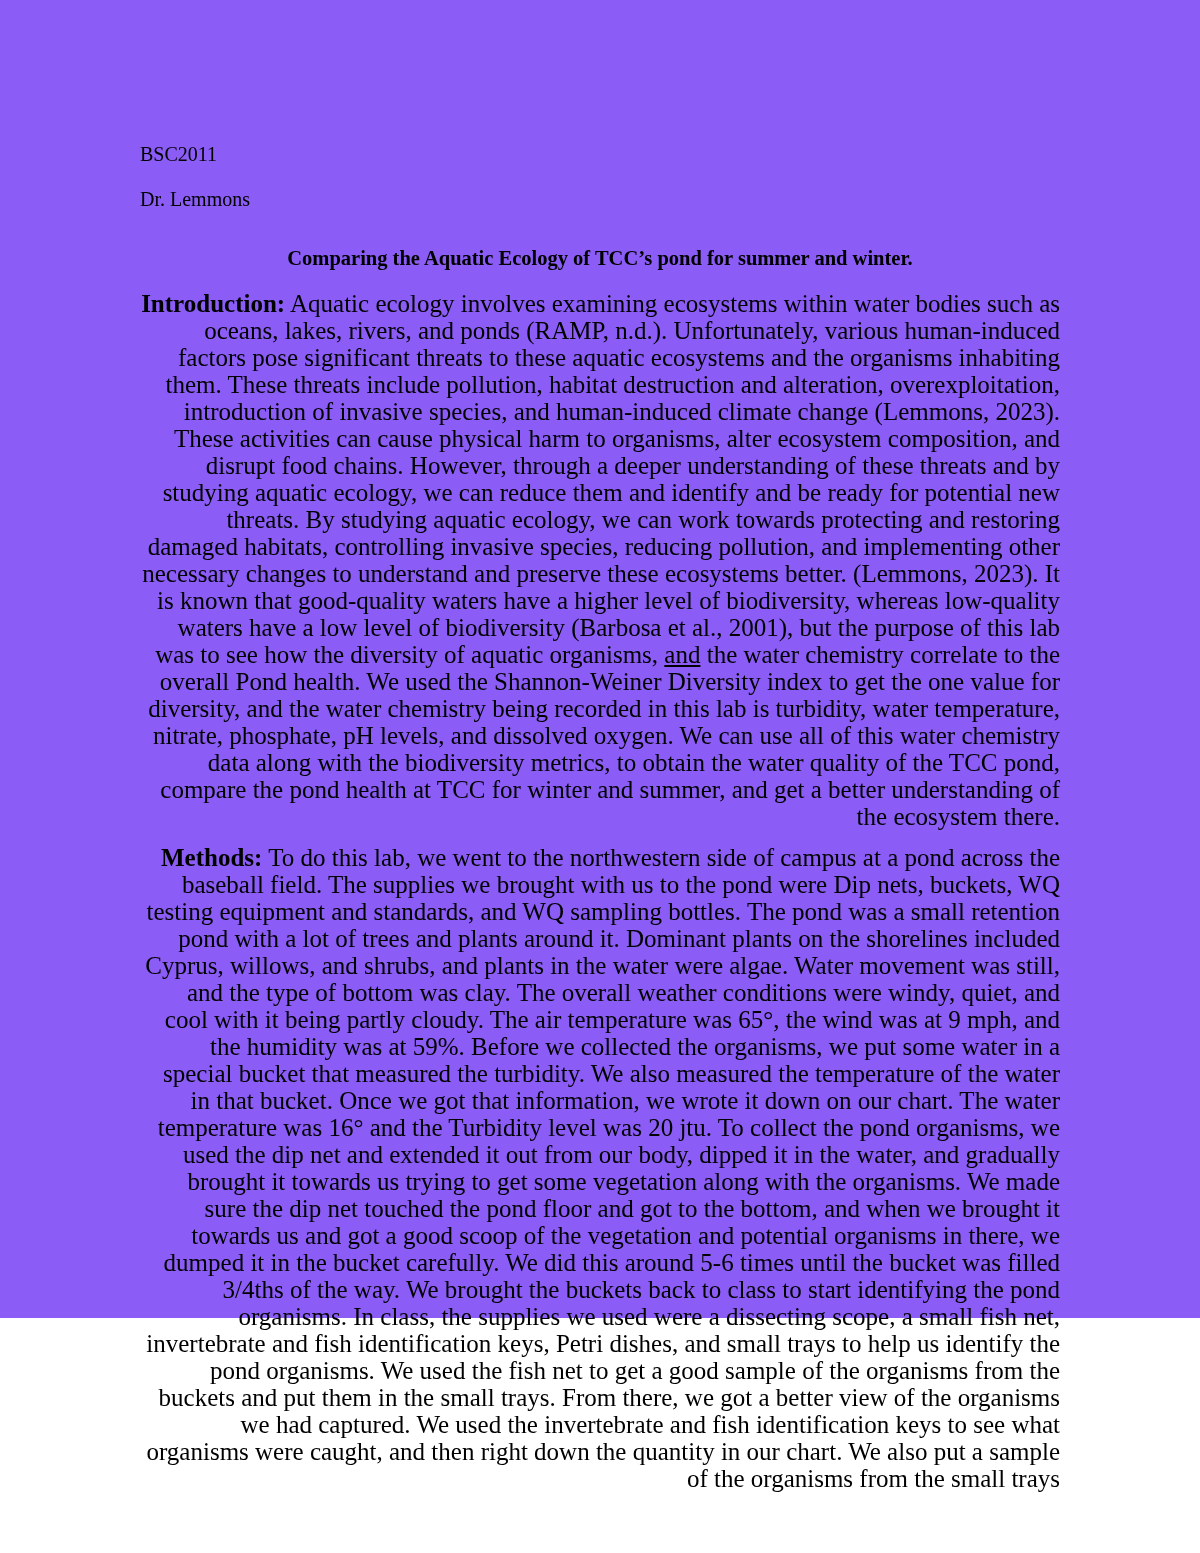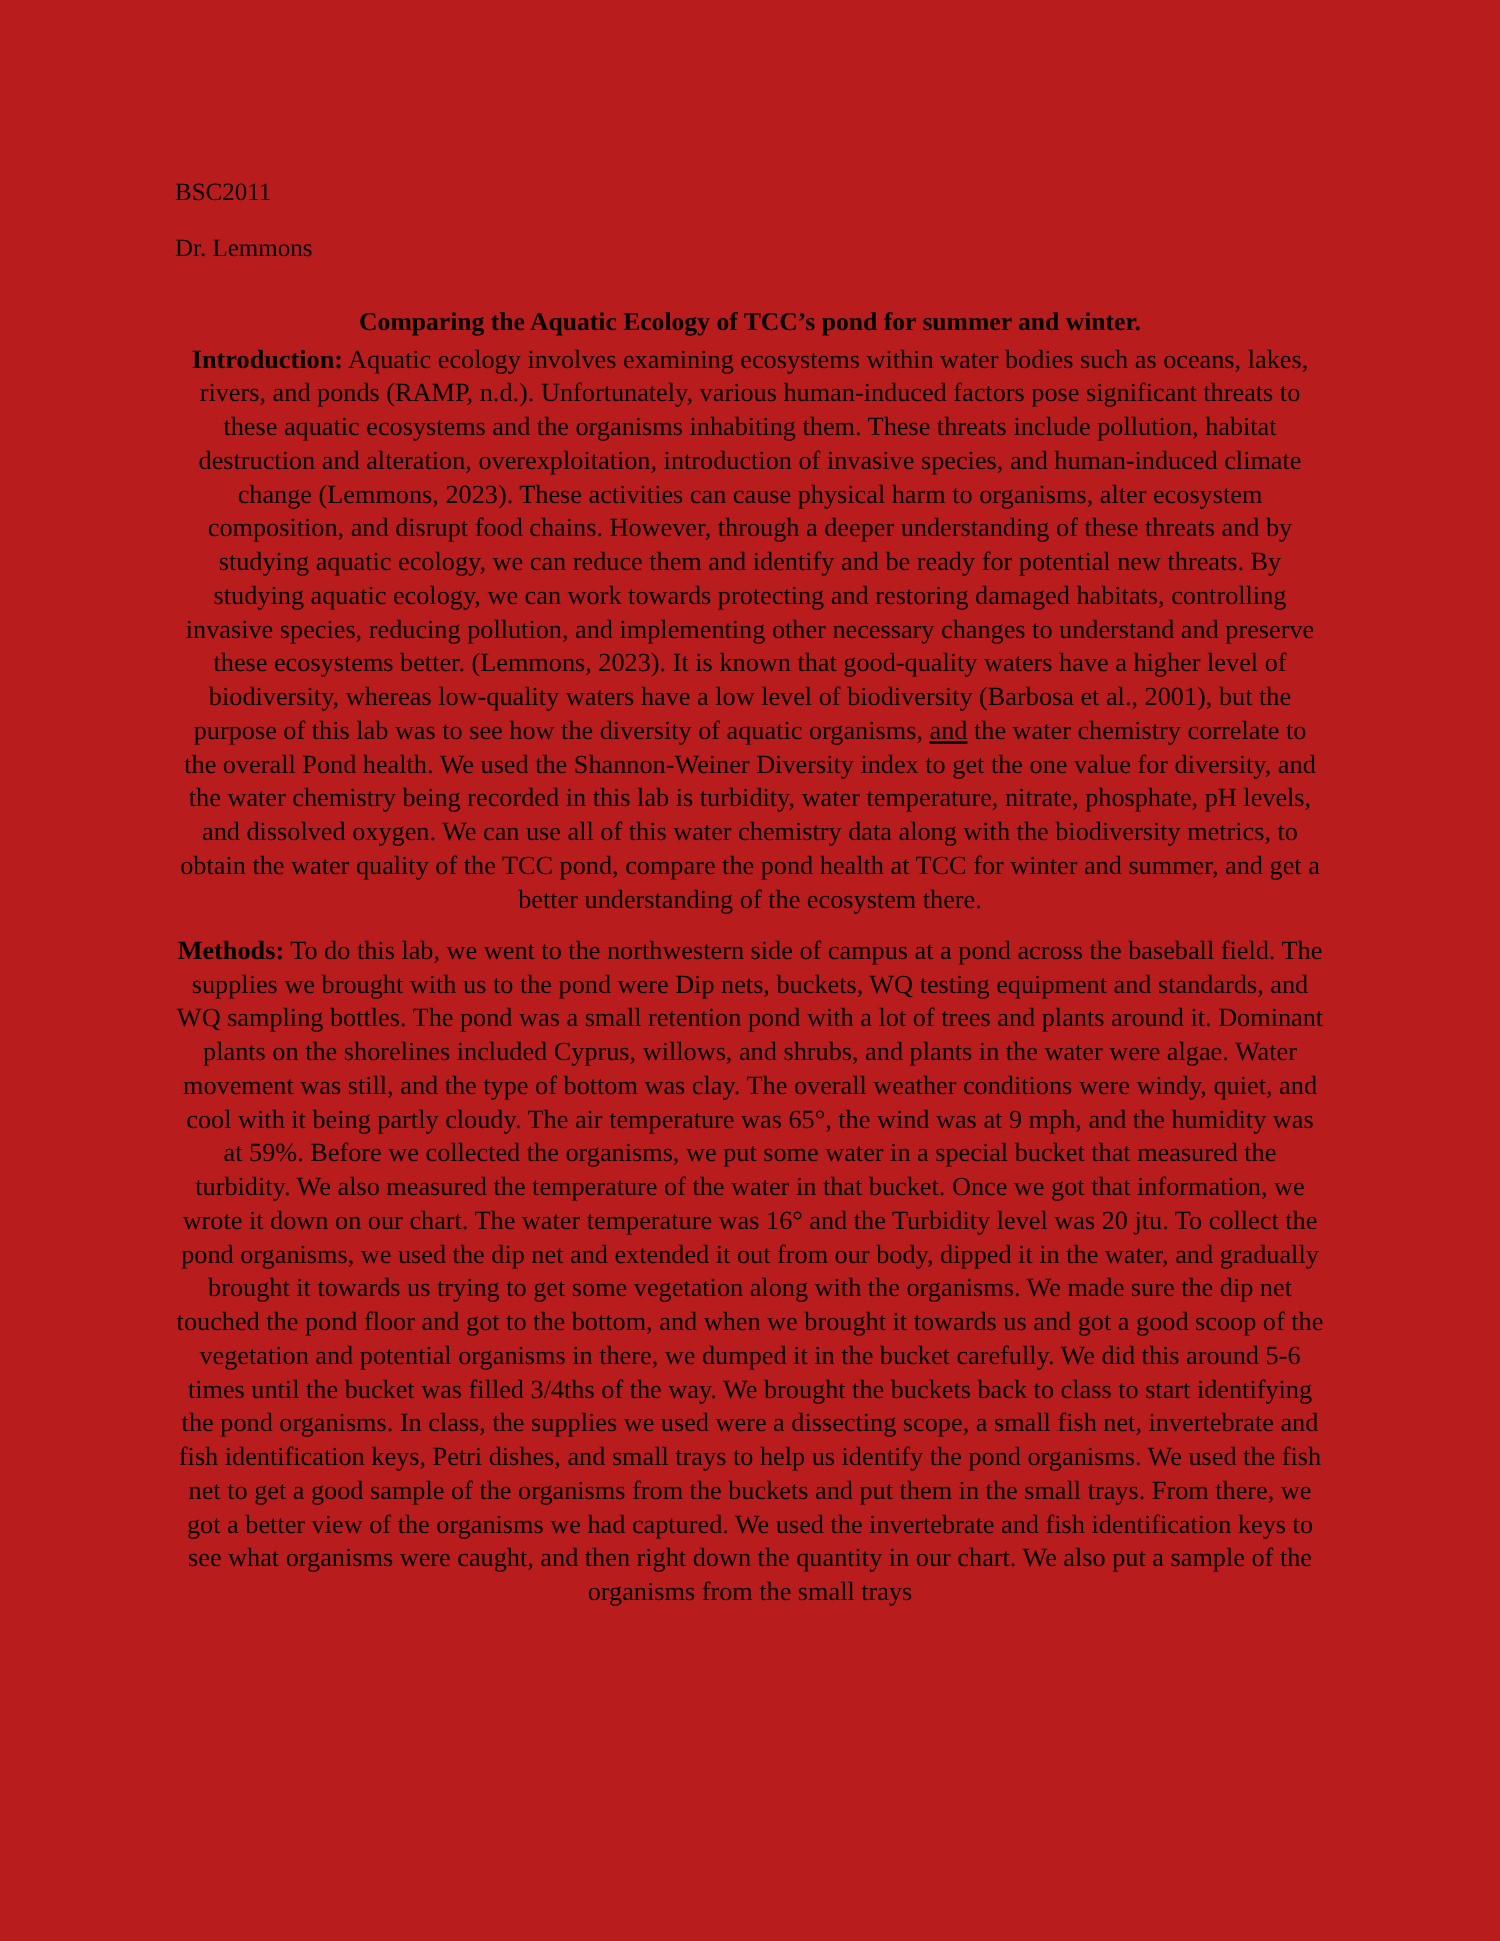--- a/index.html
+++ b/index.html
@@ -6,42 +6,42 @@
   html, body { background: #ffffff; }
   body {
     width: 1200px;
     height: 1553px;
     font-family: "Liberation Serif", serif;
     color: #000000;
     overflow: hidden;
   }
   .page {
     width: 1200px;
-    height: 1553px;
-    background: #b91c1c;
+    height: 1318px;
+    background: #8b5cf6;
     padding: 143px 140px 0 140px;
   }
   .header-block p {
     font-size: 20px;
     line-height: 22px;
     margin: 0 0 23px 0;
     text-align: left;
   }
   .doc-title {
     font-size: 20.5px;
     font-weight: bold;
     text-align: center;
     margin-top: 36px;
-    margin-bottom: 4px;
+    margin-bottom: 20px;
     line-height: 24px;
   }
   .body-paragraph {
-    font-size: 21px;
+    font-size: 25px;
     line-height: 27px;
-    text-align: center;
+    text-align: right;
     margin: 0 0 14px 0;
   }
   .para-label { font-weight: bold; }
   .underlined { text-decoration: underline; }
 </style>
 </head>
 <body>
 
 <div class="page">
 

